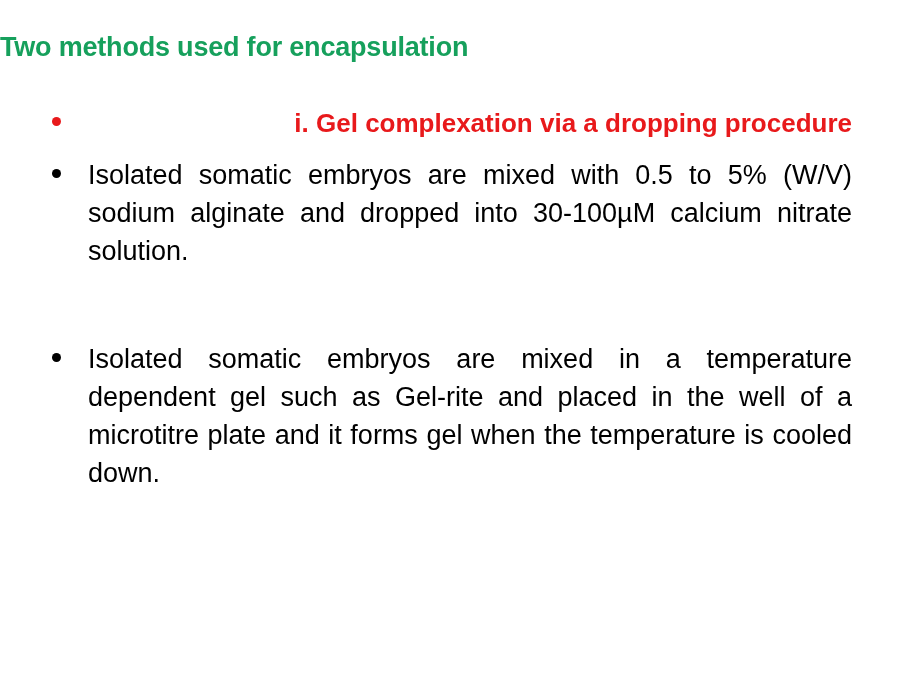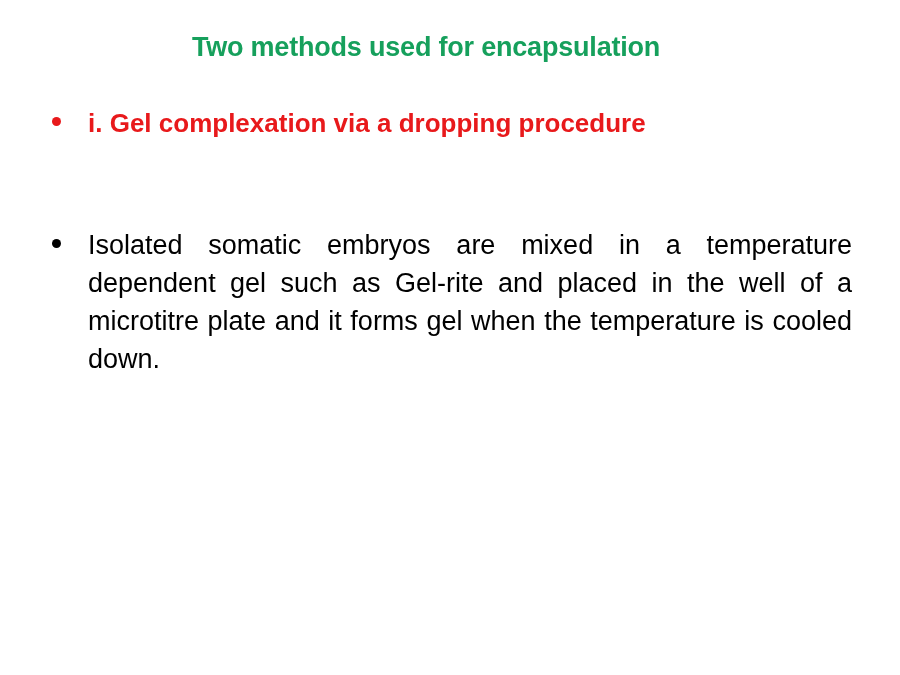--- a/index.html
+++ b/index.html
@@ -16,21 +16,21 @@
     height: 675px;
     background: #ffffff;
     overflow: hidden;
     box-sizing: border-box;
   }
   .slide-title {
     position: absolute;
     left: 0;
     top: 30px;
     width: 852px;
-    text-align: center;
+    text-align: left;
     font-size: 27px;
     font-weight: bold;
     color: #16a05c;
     letter-spacing: -0.2px;
     line-height: 34px;
   }
   .body-area {
     position: absolute;
     left: 48px;
     top: 104px;
@@ -68,21 +68,21 @@
     line-height: 38px;
     color: #000000;
     text-align: justify;
     text-justify: inter-word;
     hyphens: none;
   }
   .bullet-text.heading {
     color: #e8191b;
     font-weight: bold;
     font-size: 26px;
-    text-align: left;
+    text-align: right;
   }
   .bullet-text.last-line-left {
     text-align-last: left;
   }
   .gap-small { height: 10px; }
   .gap-medium { height: 14px; }
   .gap-large { height: 46px; }
 </style>
 </head>
 <body>
@@ -93,20 +93,24 @@
 
   <div class="body-area">
 
     <div class="bullet-block">
       <span class="bullet-marker"><span class="dot red"></span></span>
       <span class="bullet-text heading">i. Gel complexation via a dropping procedure</span>
     </div>
 
     <div class="gap-medium"></div>
 
+    <div class="bullet-block">
+      <span class="bullet-marker"><span class="dot black"></span></span>
+      <span class="bullet-text last-line-left">Isolated somatic embryos are mixed with 0.5 to 5% (W/V) sodium alginate and dropped into 30-100µM calcium nitrate solution.</span>
+    </div>
 
     <div class="gap-small"></div>
 
 
     <div class="gap-large"></div>
 
 
     <div class="gap-medium"></div>
 
     <div class="bullet-block">

